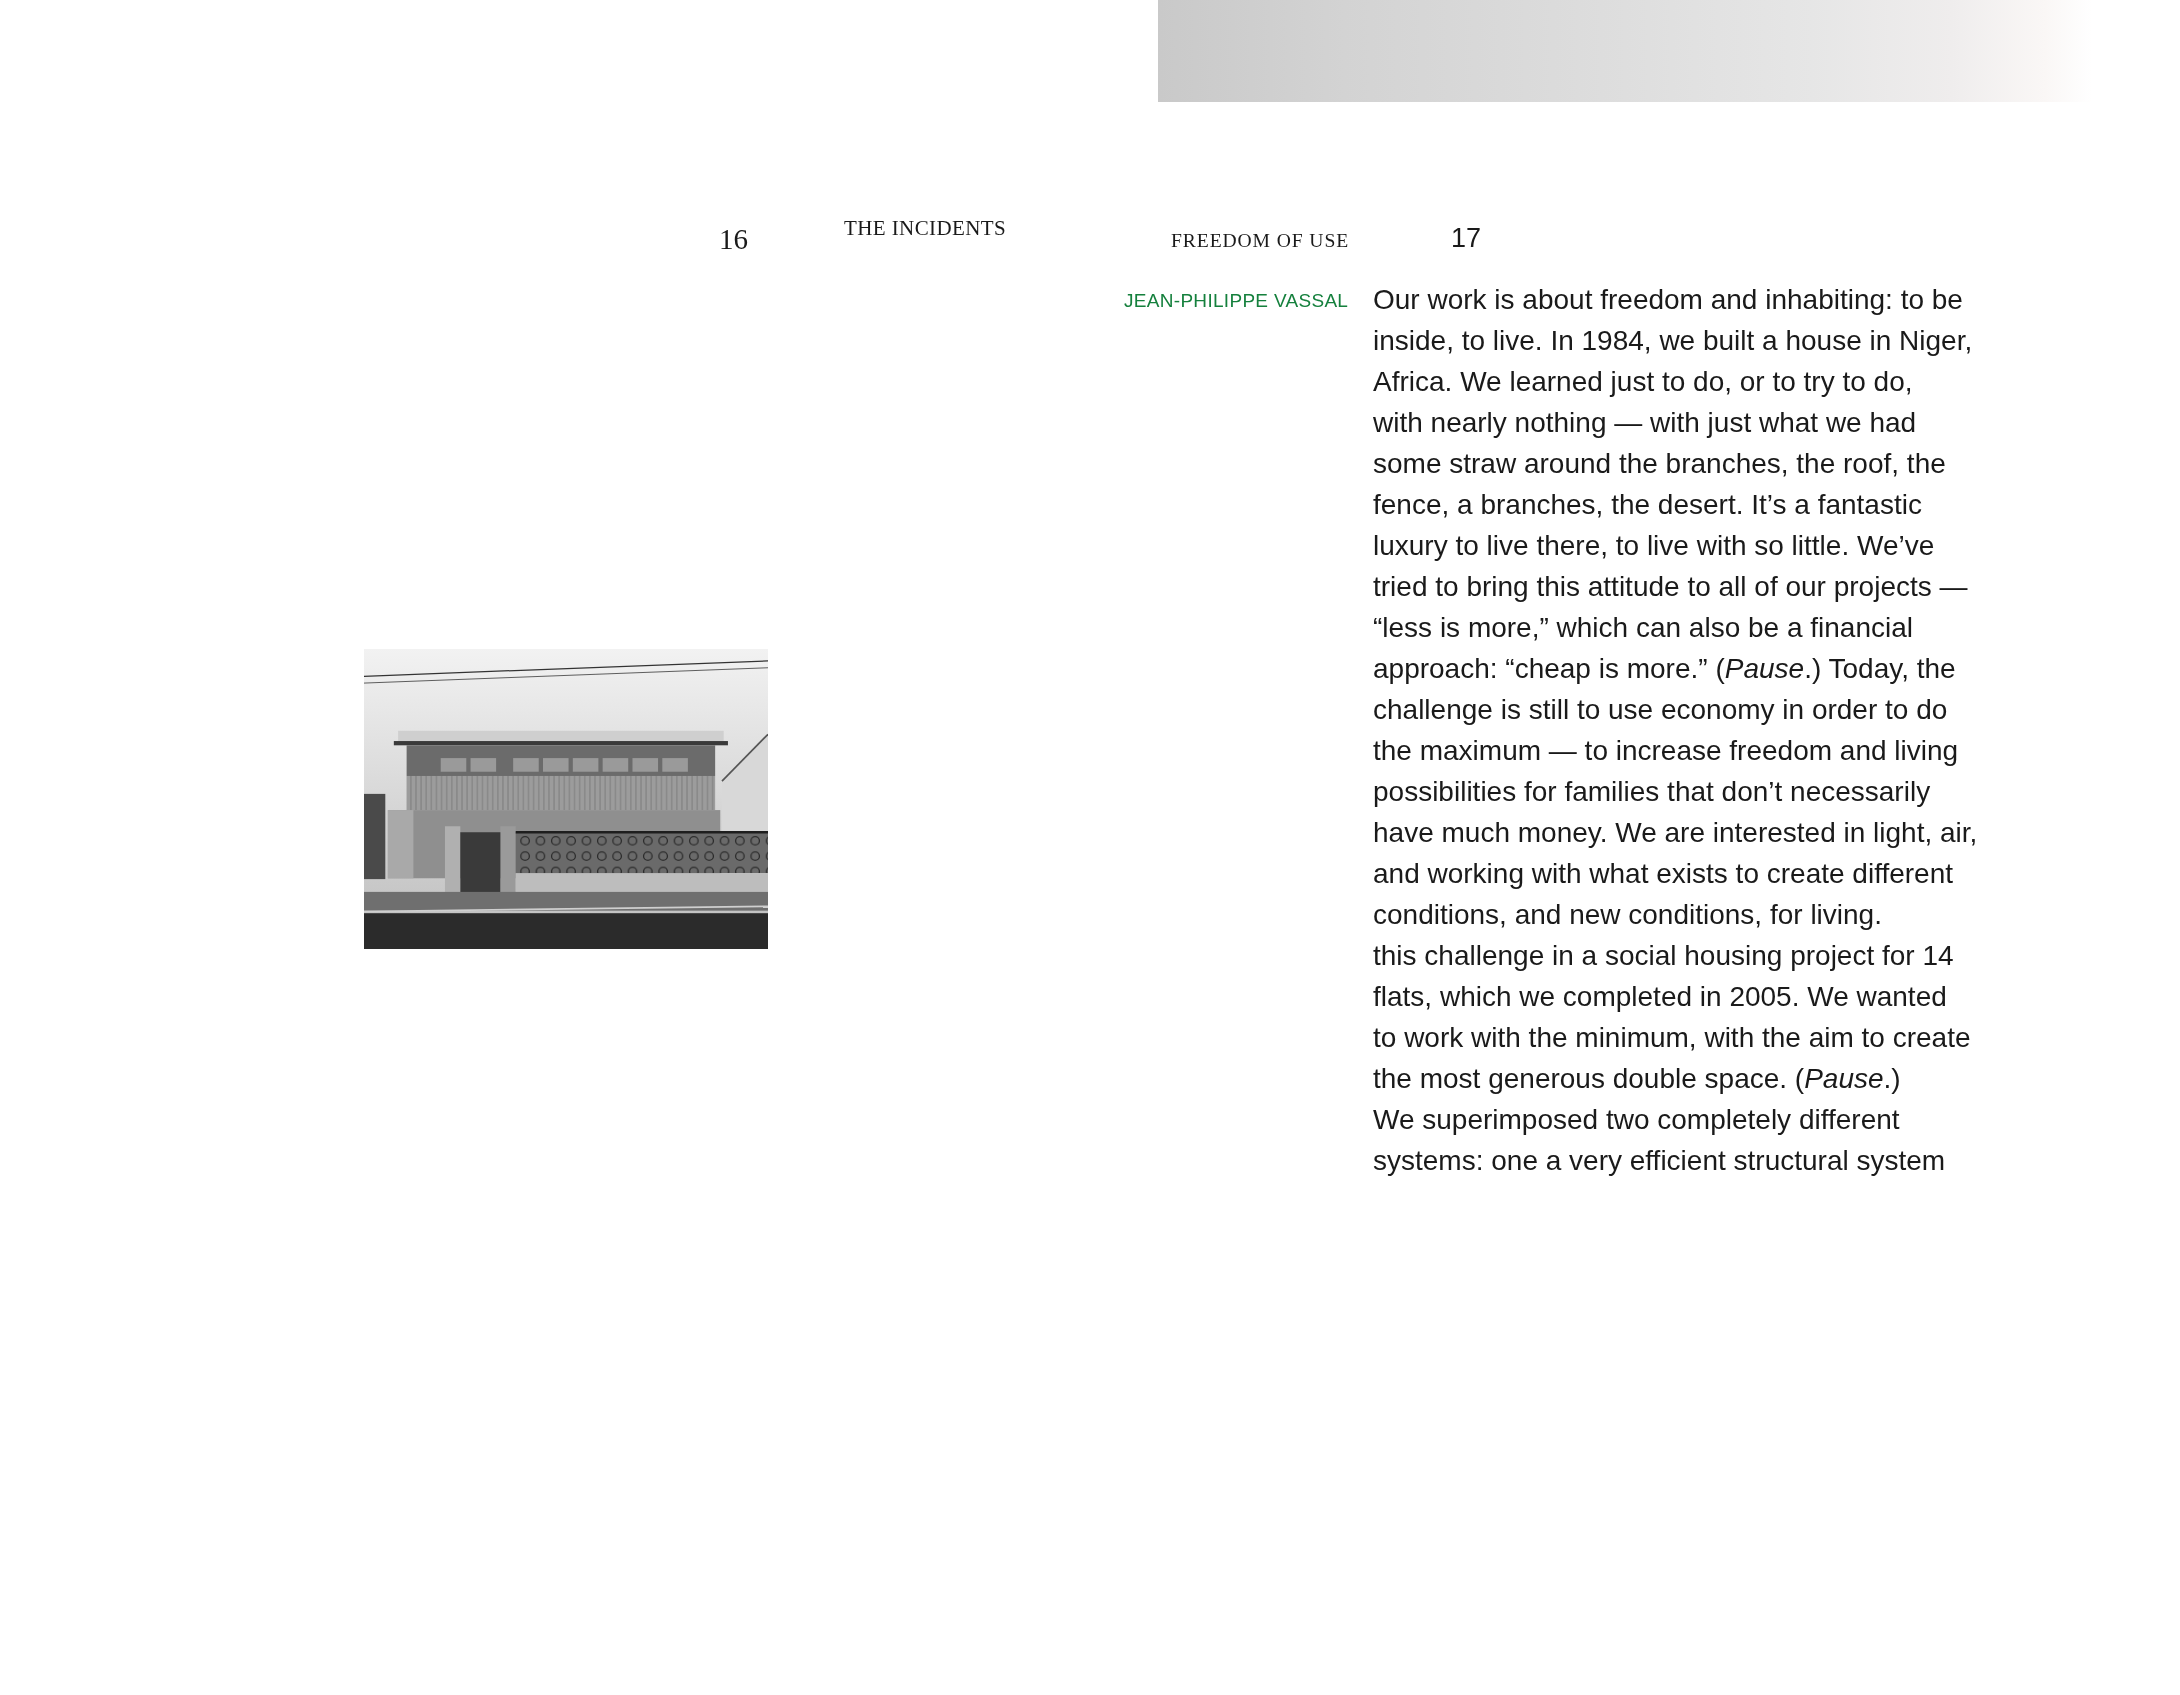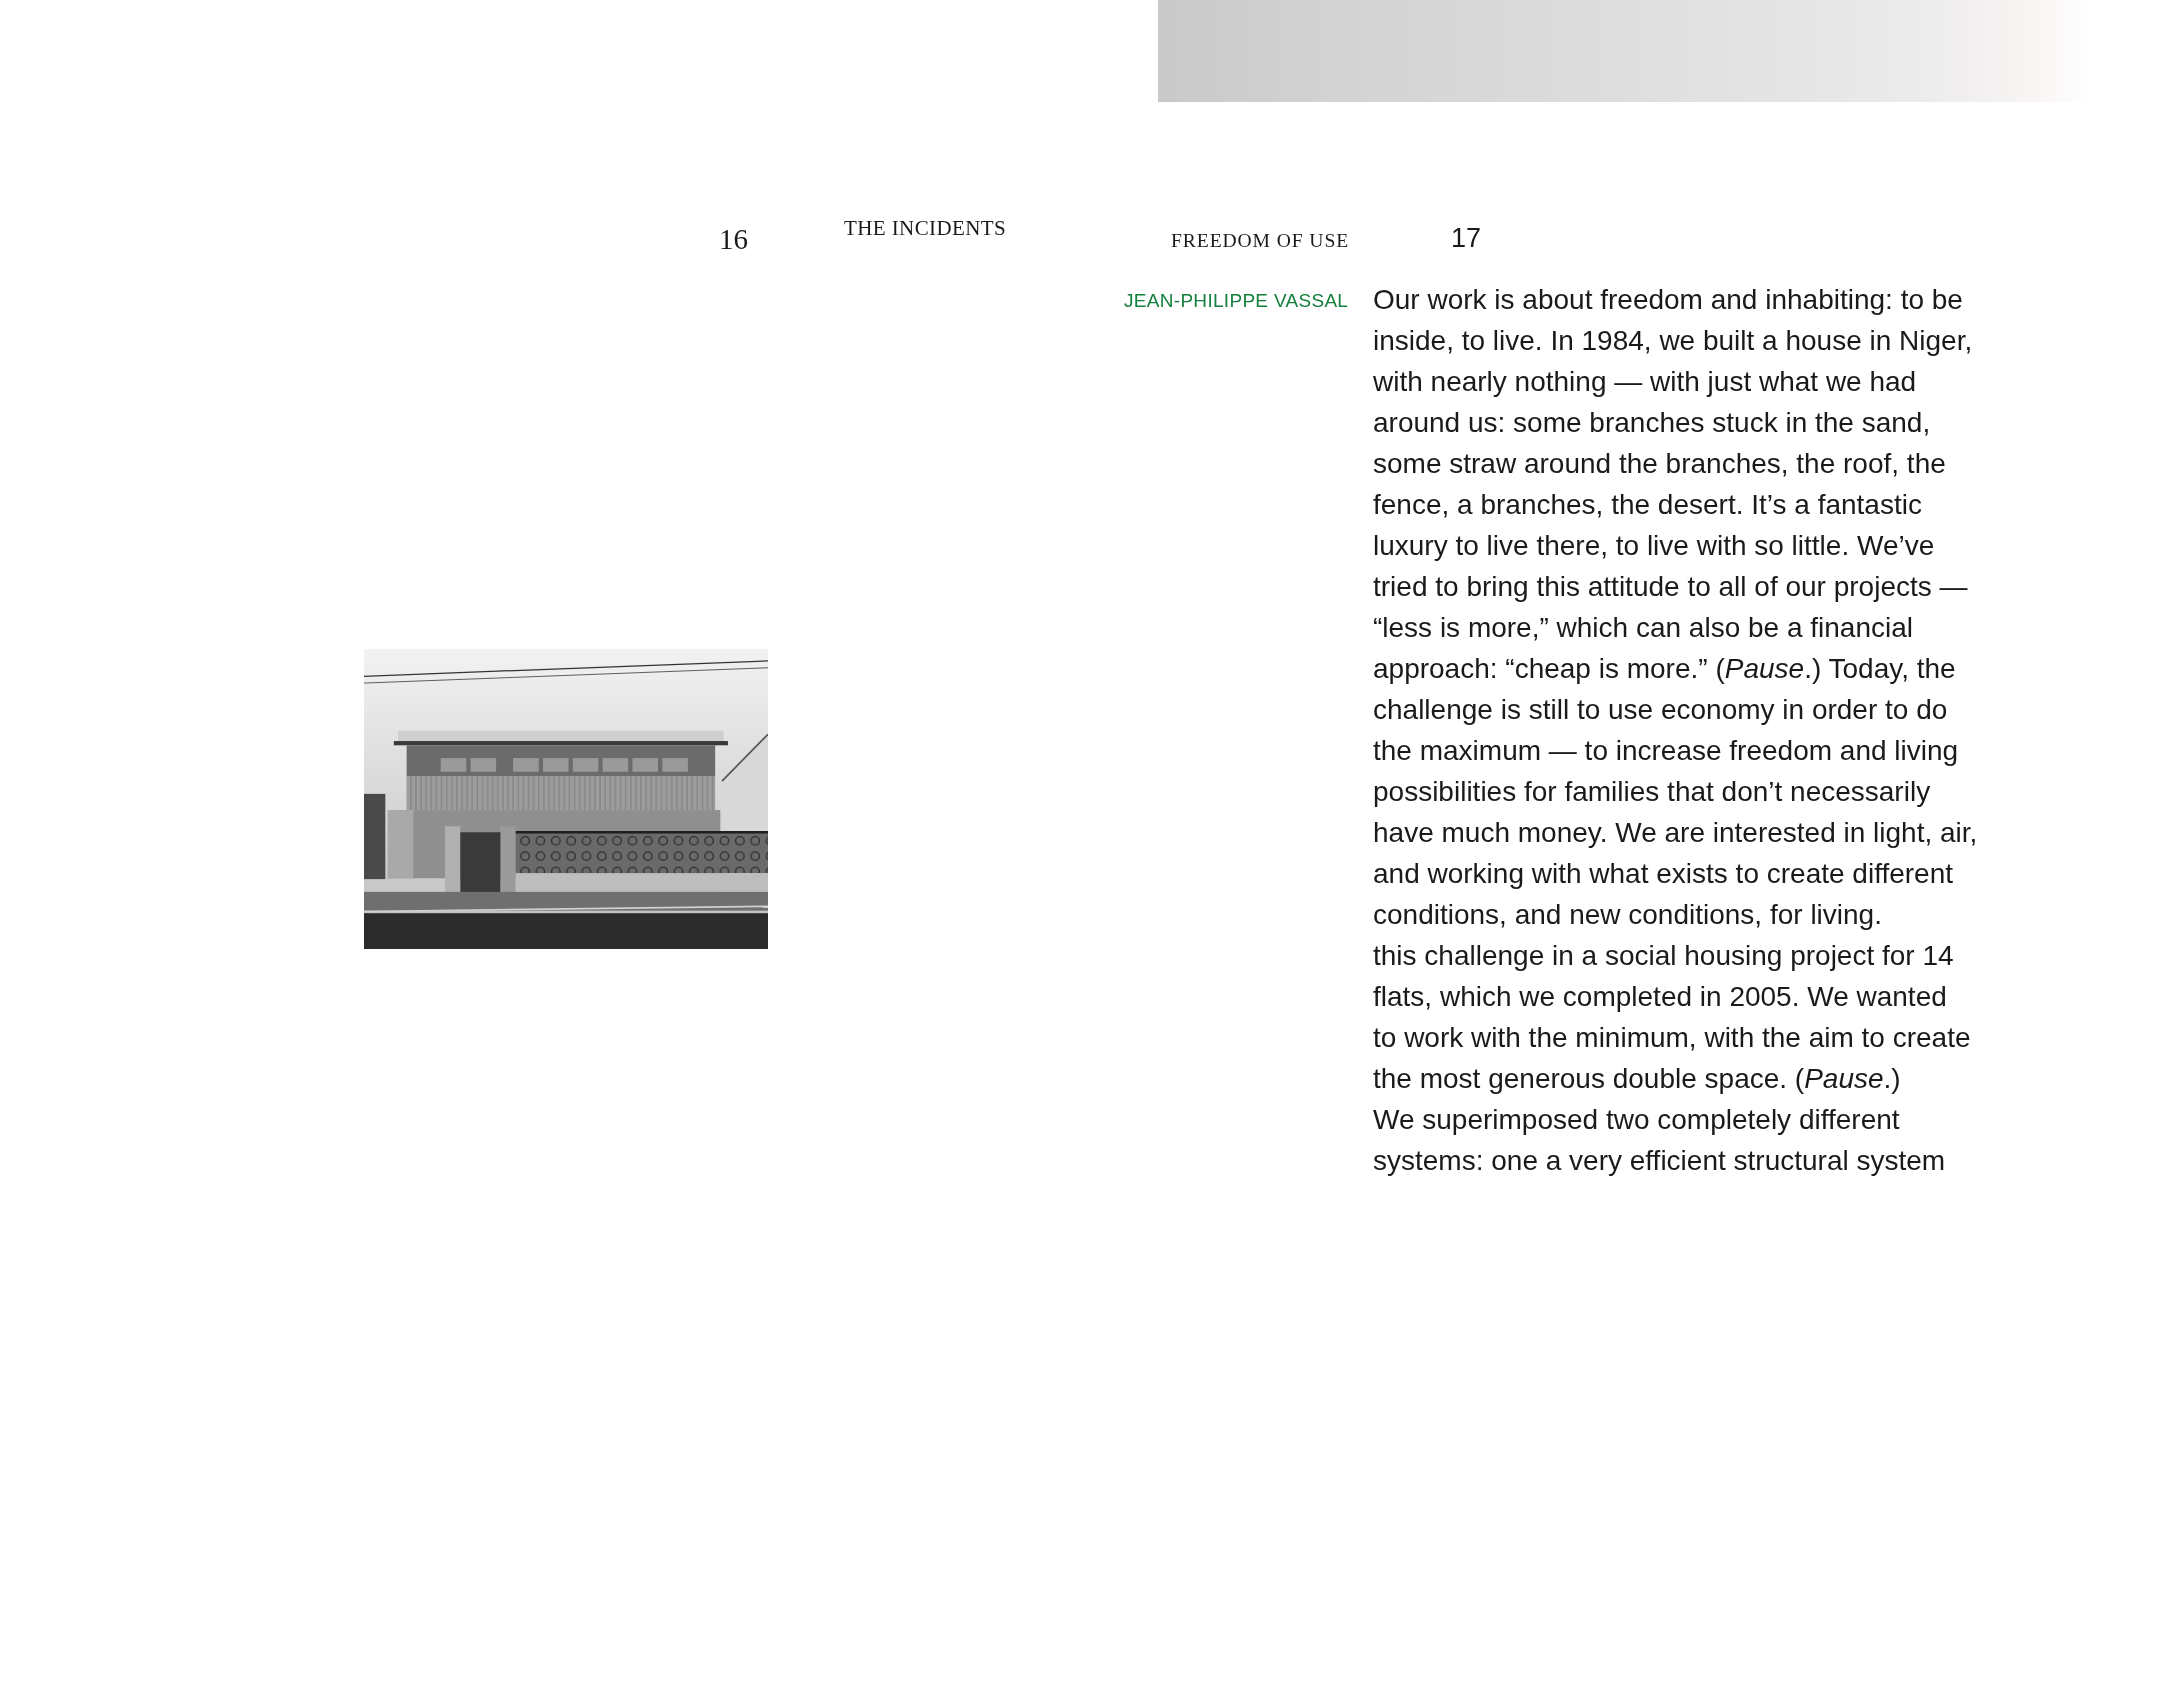--- a/index.html
+++ b/index.html
@@ -42,22 +42,22 @@
 <div class="folio folio-left-num">16</div>
 <div class="folio folio-left-title">THE INCIDENTS</div>
 <div class="folio folio-right-title">FREEDOM OF USE</div>
 <div class="folio folio-right-num">17</div>
 
 <div class="speaker">JEAN-PHILIPPE VASSAL</div>
 
 <div class="body-text">
   <span class="line">Our work is about freedom and inhabiting: to be</span>
   <span class="line">inside, to live. In 1984, we built a house in Niger,</span>
+  <span class="line">Africa. We learned just to do, or to try to do,</span>
   <span class="line">with nearly nothing — with just what we had</span>
-  <span class="line">around us: some branches stuck in the sand,</span>
   <span class="line">some straw around the branches, the roof, the</span>
   <span class="line">fence, a branches, the desert. It’s a fantastic</span>
   <span class="line">luxury to live there, to live with so little. We’ve</span>
   <span class="line">tried to bring this attitude to all of our projects —</span>
   <span class="line">“less is more,” which can also be a financial</span>
   <span class="line"><span>approach: “cheap is more.” (</span><em>Pause</em><span>.) Today, the</span></span>
   <span class="line">challenge is still to use economy in order to do</span>
   <span class="line">the maximum — to increase freedom and living</span>
   <span class="line">possibilities for families that don’t necessarily</span>
   <span class="line">have much money. We are interested in light, air,</span>

